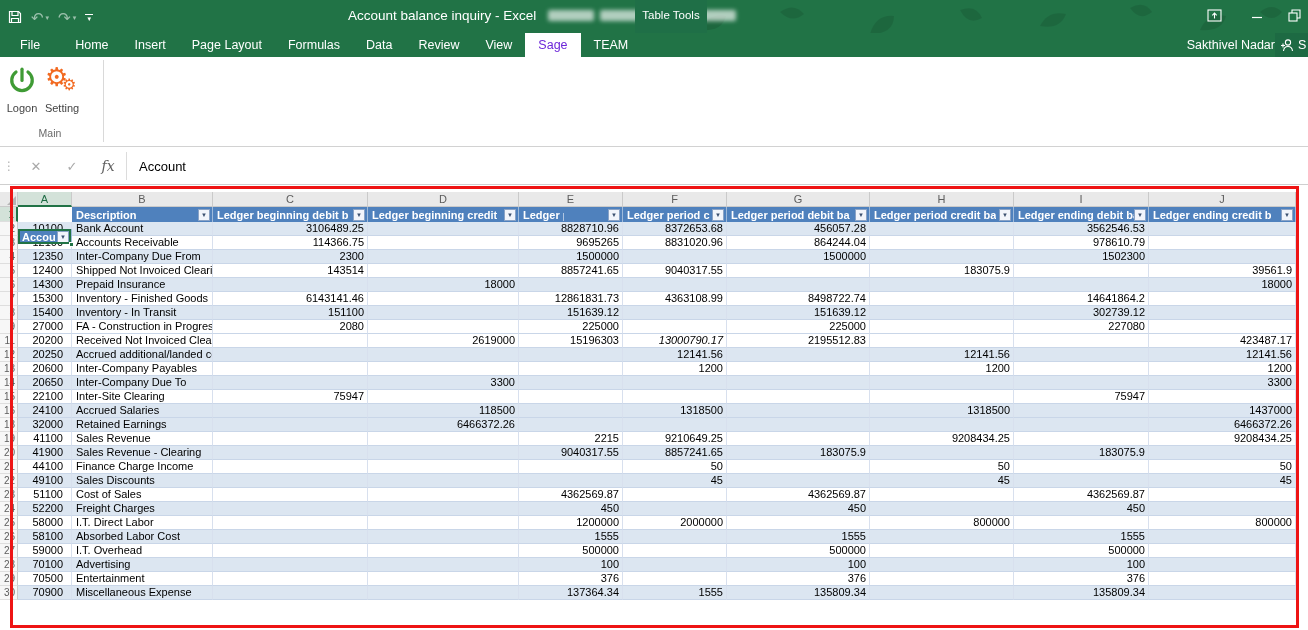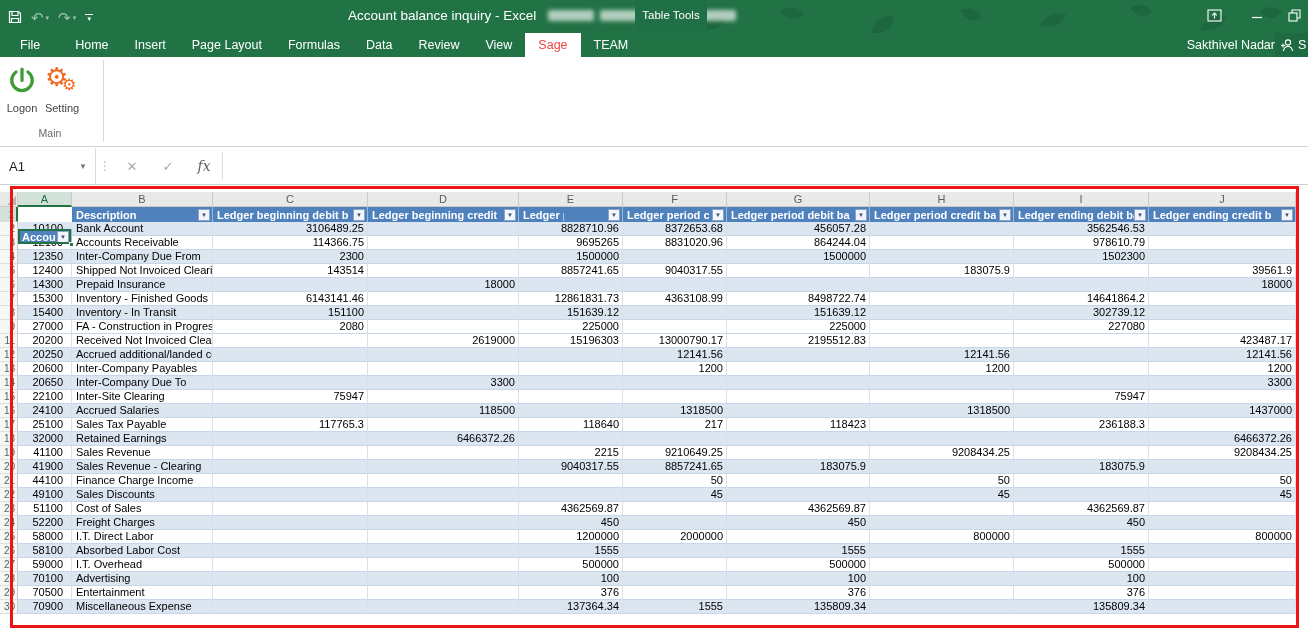--- a/index.html
+++ b/index.html
@@ -25,21 +25,21 @@
   
   .ctx-band { position:absolute; left:635px; top:0; width:72px; height:57px; background:#1f6f47; }
   .ctx-band .ctx-label { display:block; text-align:center; margin-top:9px; font-size:11.5px; color:#fff; }
   .ctx-tab { position:absolute; left:0; bottom:0; width:72px; height:24px; background:#15583a; color:#fff;
              font-size:12.5px; display:flex; align-items:center; justify-content:center; }
 
   
   .tabrow { position:absolute; top:33px; left:0; width:1308px; height:24px; background:#217346; display:flex; align-items:stretch; }
   .rtab { color:#fff; font-size:12.5px; padding:0 13px; display:flex; align-items:center; white-space:nowrap; cursor:default; }
   .rtab.file { padding:0 14px; margin-left:6px; }
-  .rtab.active { background:#fff; color:#ef4444; }
+  .rtab.active { background:#fff; color:#6d28d9; }
   .tellme { display:flex; align-items:center; gap:7px; margin-left:96px; color:#d8e7de; font-size:12.5px; white-space:nowrap; }
   .userarea { position:absolute; right:33px; top:33px; height:24px; display:flex; align-items:center; color:#fff; font-size:12.5px; }
   .sharebtn { position:absolute; right:0; top:33px; width:33px; height:24px; background:#1d6a43; color:#fff; display:flex; align-items:center; padding-left:5px; gap:3px; font-size:12.5px; overflow:hidden; }
 
   
   .ribbon { position:absolute; top:57px; left:0; width:1308px; height:90px; background:#fff; border-bottom:1px solid #d2d2d2; }
   .rbtn { position:absolute; top:5px; width:40px; height:74px; display:flex; flex-direction:column; align-items:center; justify-content:flex-start; cursor:default; }
   .rbtn .icon { height:38px; display:flex; align-items:center; justify-content:center; }
   .rbtn .lbl { font-size:11px; color:#444; margin-top:2px; }
   .gear-wrap { position:relative; width:34px; height:34px; color:#f26a21; }
@@ -201,29 +201,26 @@
           <span class="gear-small">⚙</span>
         </span>
     </span>
     <span class="lbl">Setting</span>
   </div>
   <div class="group-label">Main</div>
   <div class="group-sep"></div>
 </div>
 
 <div class="fbar">
-  <div class="namebox">
-    <span>A1</span>
-    <span class="caret">▼</span>
-  </div>
   <div class="dots">⋮</div>
   <div class="fbtn">✕</div>
   <div class="fbtn">✓</div>
   <div class="fbtn fx">fx</div>
   <div class="sep2"></div>
+  <div class="fcontent">Account</div>
 </div>
 
 <div class="gridwrap">
   <div class="grid" id="grid">
       <div class="hdr-letters">
         <div class="corner">
           <span class="tri"></span>
         </div>
         <div class="colhead selcol" style="width: 54px;">A</div>
         <div class="colhead" style="width: 141px;">B</div>
@@ -395,21 +392,21 @@
         <div class="dcell num" style="width: 147px;"></div>
         <div class="rowstub"></div>
       </div>
       <div class="trow">
         <div class="rownum">11</div>
         <div class="dcell acct" style="width: 54px;">20200</div>
         <div class="dcell txt" style="width: 141px;">Received Not Invoiced Clearing</div>
         <div class="dcell num" style="width: 155px;"></div>
         <div class="dcell num" style="width: 151px;">2619000</div>
         <div class="dcell num" style="width: 104px;">15196303</div>
-        <div class="dcell num" style="width: 104px;">13000790.17</div>
+        <div class="dcell num" style="width: 104px; font-style: italic;">13000790.17</div>
         <div class="dcell num" style="width: 143px;">2195512.83</div>
         <div class="dcell num" style="width: 144px;"></div>
         <div class="dcell num" style="width: 135px;"></div>
         <div class="dcell num" style="width: 147px;">423487.17</div>
         <div class="rowstub"></div>
       </div>
       <div class="trow band">
         <div class="rownum">12</div>
         <div class="dcell acct" style="width: 54px;">20250</div>
         <div class="dcell txt" style="width: 141px;">Accrued additional/landed cost</div>
@@ -472,34 +469,20 @@
         <div class="dcell num" style="width: 155px;"></div>
         <div class="dcell num" style="width: 151px;">118500</div>
         <div class="dcell num" style="width: 104px;"></div>
         <div class="dcell num" style="width: 104px;">1318500</div>
         <div class="dcell num" style="width: 143px;"></div>
         <div class="dcell num" style="width: 144px;">1318500</div>
         <div class="dcell num" style="width: 135px;"></div>
         <div class="dcell num" style="width: 147px;">1437000</div>
         <div class="rowstub"></div>
       </div>
-      <div class="trow">
-        <div class="rownum">17</div>
-        <div class="dcell acct" style="width: 54px;">25100</div>
-        <div class="dcell txt" style="width: 141px;">Sales Tax Payable</div>
-        <div class="dcell num" style="width: 155px;">117765.3</div>
-        <div class="dcell num" style="width: 151px;"></div>
-        <div class="dcell num" style="width: 104px;">118640</div>
-        <div class="dcell num" style="width: 104px;">217</div>
-        <div class="dcell num" style="width: 143px;">118423</div>
-        <div class="dcell num" style="width: 144px;"></div>
-        <div class="dcell num" style="width: 135px;">236188.3</div>
-        <div class="dcell num" style="width: 147px;"></div>
-        <div class="rowstub"></div>
-      </div>
       <div class="trow band">
         <div class="rownum">18</div>
         <div class="dcell acct" style="width: 54px;">32000</div>
         <div class="dcell txt" style="width: 141px;">Retained Earnings</div>
         <div class="dcell num" style="width: 155px;"></div>
         <div class="dcell num" style="width: 151px;">6466372.26</div>
         <div class="dcell num" style="width: 104px;"></div>
         <div class="dcell num" style="width: 104px;"></div>
         <div class="dcell num" style="width: 143px;"></div>
         <div class="dcell num" style="width: 144px;"></div>

